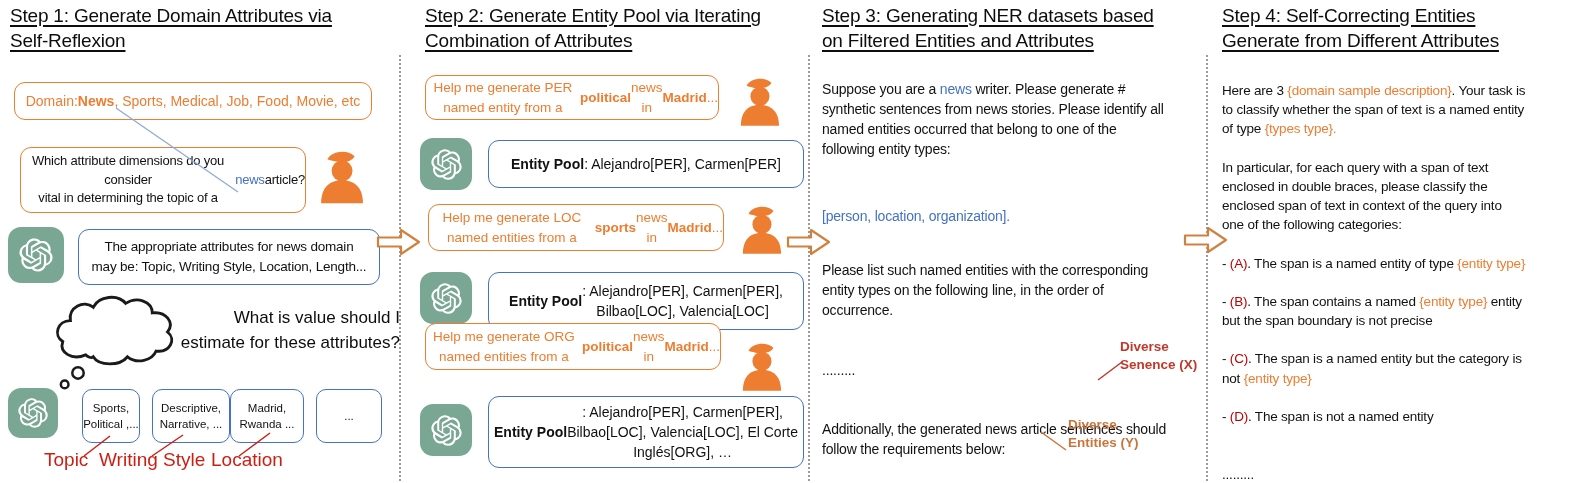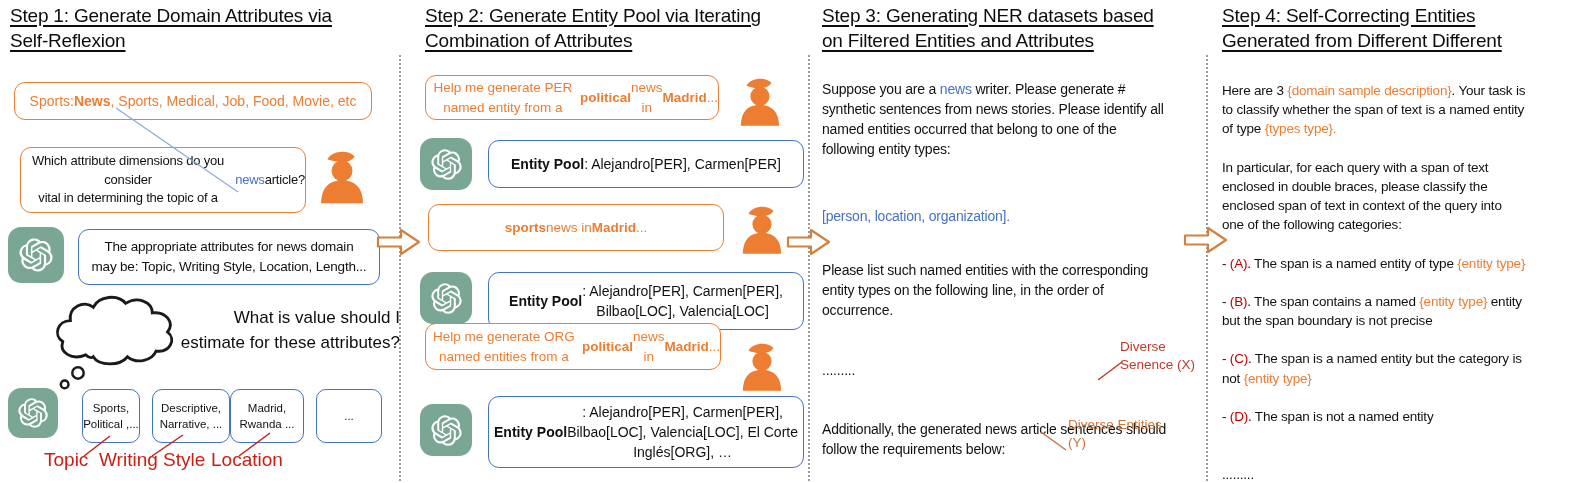--- a/index.html
+++ b/index.html
@@ -20,41 +20,41 @@
   .flow{position:absolute;white-space:pre-line;z-index:2;}
   .flow p{margin:0;}
   .s-b{font-weight:700;}
   .s-blue{color:var(--blue,#4472C4);}
   .s-orange{color:var(--orange,#ED7D31);}
   .s-red{color:var(--red-letters,#C00000);}
   .blue-text{color:var(--blue,#4472C4);}
   .red-text{color:var(--red-text,#C0392B);}
   .dorange-text{color:var(--orange-dark,#C9763D);}
   .rlabel{position:absolute;font-size:19px;color:var(--red-labels,#CC1F14);z-index:2;white-space:nowrap;}
-  .annot{position:absolute;font-size:13.5px;line-height:1.3;z-index:2;}
+  .annot{position:absolute;font-size:13.5px;line-height:1.3;z-index:2;font-weight:bold;}
   #overlay{position:absolute;left:0;top:0;z-index:4;pointer-events:none;}
   .attrbox{position:absolute;border:1.4px solid var(--blue,#4472C4);border-radius:10px;background:#fff;
            display:flex;align-items:center;justify-content:center;text-align:center;
            font-size:11.5px;line-height:1.4;z-index:2;color:#111;}
   .thought{position:absolute;font-size:17px;line-height:1.45;white-space:pre-line;z-index:2;color:#0d0d0d;text-align:right;}
 </style>
 </head>
 <body>
 
 <div id="canvas">
 
   <div class="divider" style="left:399px"></div>
   <div class="divider" style="left:808px"></div>
   <div class="divider" style="left:1206px"></div>
 
   <div>
     <div class="ctitle" style="left:10px;width:380px">Step 1: Generate Domain Attributes via
 Self-Reflexion</div>
 
-    <div class="obox" style="left:14px;top:82px;width:356px;height:36px;font-size:14px"><span>Sports: </span><span class="s-b">News</span><span>, Sports, Medical, Job, Food, Movie, etc</span></div>
+    <div class="obox" style="left:14px;top:82px;width:356px;height:36px;font-size:14px"><span>Domain: </span><span class="s-b">News</span><span>, Sports, Medical, Job, Food, Movie, etc</span></div>
 
     <div class="obox" style="left:20px;top:147px;width:284px;height:64px;font-size:13px;color:#111;letter-spacing:-0.2px"><span>Which attribute dimensions do you consider
 vital in determining the topic of a </span><span class="s-blue">news</span><span> article?</span></div>
 
     <svg class="person" style="left:318px;top:147px" width="46" height="58" viewBox="0 0 44 52">
       <path d="M9 10 C13 2 28 0 35 7 C33 12 24 14 16 12 C13 11 10 11 9 10 Z" fill="#ED7D31"></path>
       <circle cx="23" cy="21" r="10" fill="#ED7D31"></circle>
       <path d="M3 52 C3 36 12 30 23 30 C34 30 43 36 43 52 Z" fill="#ED7D31"></path>
     </svg>
 
@@ -103,21 +103,22 @@
       <circle cx="23" cy="21" r="10" fill="#ED7D31"></circle>
       <path d="M3 52 C3 36 12 30 23 30 C34 30 43 36 43 52 Z" fill="#ED7D31"></path>
     </svg>
     <div class="gpt" style="left:420px;top:138px;width:52px;height:52px">
       <svg width="33" height="33" viewBox="-1 -1 26 26">
           <path fill="#fff" d="M22.2819 9.8211a5.9847 5.9847 0 0 0-.5157-4.9108 6.0462 6.0462 0 0 0-6.5098-2.9A6.0651 6.0651 0 0 0 4.9807 4.1818a5.9847 5.9847 0 0 0-3.9977 2.9 6.0462 6.0462 0 0 0 .7427 7.0966 5.98 5.98 0 0 0 .511 4.9107 6.051 6.051 0 0 0 6.5146 2.9001A5.9847 5.9847 0 0 0 13.2599 24a6.0557 6.0557 0 0 0 5.7718-4.2058 5.9894 5.9894 0 0 0 3.9977-2.9001 6.0557 6.0557 0 0 0-.7475-7.073zM13.2599 22.4305a4.4755 4.4755 0 0 1-2.8764-1.0408l.1419-.0804 4.7783-2.7582a.7948.7948 0 0 0 .3927-.6813v-6.7369l2.02 1.1686a.071.071 0 0 1 .038.0615v5.5826a4.504 4.504 0 0 1-4.4945 4.4849zm-9.6607-4.1254a4.4708 4.4708 0 0 1-.5346-3.0137l.142.0852 4.783 2.7582a.7712.7712 0 0 0 .7806 0l5.8428-3.3685v2.3324a.0804.0804 0 0 1-.0332.0615l-4.8303 2.7865a4.4992 4.4992 0 0 1-6.1503-1.6416zM2.3408 7.8956a4.485 4.485 0 0 1 2.3655-1.9728V11.6a.7664.7664 0 0 0 .3879.6765l5.8144 3.3543-2.0201 1.1685a.0757.0757 0 0 1-.071 0L4.0872 13.843a4.504 4.504 0 0 1-1.7464-5.9474zm16.5963 3.8558l-5.8334-3.3874L15.1192 7.2a.0757.0757 0 0 1 .071 0l4.8303 2.7913a4.4944 4.4944 0 0 1-.6765 8.1042v-5.6772a.79.79 0 0 0-.4069-.6669zm2.0107-3.0231l-.142-.0852-4.7735-2.7818a.7759.7759 0 0 0-.7854 0L9.409 9.2297V6.8974a.0662.0662 0 0 1 .0284-.0615l4.8303-2.7866a4.4992 4.4992 0 0 1 6.6802 4.66zM8.3065 12.863l-2.02-1.1638a.0804.0804 0 0 1-.038-.0567V6.0742a4.4992 4.4992 0 0 1 7.3757-3.4537l-.142.0805L8.704 5.459a.7948.7948 0 0 0-.3927.6813zm1.0976-2.3654l2.602-1.4998 2.6069 1.4998v2.9994l-2.5974 1.4997-2.6067-1.4997z"></path>
         </svg>
     </div>
     <div class="bbox" style="left:488px;top:140px;width:314px;height:46px;font-size:14px"><span class="s-b">Entity Pool</span><span>: Alejandro[PER], Carmen[PER]</span></div>
 
-    <div class="obox" style="left:428px;top:204px;width:294px;height:45px;font-size:13.5px"><span class="s-b">sports</span><span> news in </span><span class="s-b">Madrid</span><span>...</span></div>
+    <div class="obox" style="left:428px;top:204px;width:294px;height:45px;font-size:13.5px"><span>Help me generate LOC named entities from a
+</span><span class="s-b">sports</span><span> news in </span><span class="s-b">Madrid</span><span>...</span></div>
     <svg class="person" style="left:740px;top:204px" width="42" height="50" viewBox="0 0 44 52">
       <path d="M9 10 C13 2 28 0 35 7 C33 12 24 14 16 12 C13 11 10 11 9 10 Z" fill="#ED7D31"></path>
       <circle cx="23" cy="21" r="10" fill="#ED7D31"></circle>
       <path d="M3 52 C3 36 12 30 23 30 C34 30 43 36 43 52 Z" fill="#ED7D31"></path>
     </svg>
     <div class="gpt" style="left:420px;top:272px;width:52px;height:52px">
       <svg width="33" height="33" viewBox="-1 -1 26 26">
           <path fill="#fff" d="M22.2819 9.8211a5.9847 5.9847 0 0 0-.5157-4.9108 6.0462 6.0462 0 0 0-6.5098-2.9A6.0651 6.0651 0 0 0 4.9807 4.1818a5.9847 5.9847 0 0 0-3.9977 2.9 6.0462 6.0462 0 0 0 .7427 7.0966 5.98 5.98 0 0 0 .511 4.9107 6.051 6.051 0 0 0 6.5146 2.9001A5.9847 5.9847 0 0 0 13.2599 24a6.0557 6.0557 0 0 0 5.7718-4.2058 5.9894 5.9894 0 0 0 3.9977-2.9001 6.0557 6.0557 0 0 0-.7475-7.073zM13.2599 22.4305a4.4755 4.4755 0 0 1-2.8764-1.0408l.1419-.0804 4.7783-2.7582a.7948.7948 0 0 0 .3927-.6813v-6.7369l2.02 1.1686a.071.071 0 0 1 .038.0615v5.5826a4.504 4.504 0 0 1-4.4945 4.4849zm-9.6607-4.1254a4.4708 4.4708 0 0 1-.5346-3.0137l.142.0852 4.783 2.7582a.7712.7712 0 0 0 .7806 0l5.8428-3.3685v2.3324a.0804.0804 0 0 1-.0332.0615l-4.8303 2.7865a4.4992 4.4992 0 0 1-6.1503-1.6416zM2.3408 7.8956a4.485 4.485 0 0 1 2.3655-1.9728V11.6a.7664.7664 0 0 0 .3879.6765l5.8144 3.3543-2.0201 1.1685a.0757.0757 0 0 1-.071 0L4.0872 13.843a4.504 4.504 0 0 1-1.7464-5.9474zm16.5963 3.8558l-5.8334-3.3874L15.1192 7.2a.0757.0757 0 0 1 .071 0l4.8303 2.7913a4.4944 4.4944 0 0 1-.6765 8.1042v-5.6772a.79.79 0 0 0-.4069-.6669zm2.0107-3.0231l-.142-.0852-4.7735-2.7818a.7759.7759 0 0 0-.7854 0L9.409 9.2297V6.8974a.0662.0662 0 0 1 .0284-.0615l4.8303-2.7866a4.4992 4.4992 0 0 1 6.6802 4.66zM8.3065 12.863l-2.02-1.1638a.0804.0804 0 0 1-.038-.0567V6.0742a4.4992 4.4992 0 0 1 7.3757-3.4537l-.142.0805L8.704 5.459a.7948.7948 0 0 0-.3927.6813zm1.0976-2.3654l2.602-1.4998 2.6069 1.4998v2.9994l-2.5974 1.4997-2.6067-1.4997z"></path>
         </svg>
     </div>
@@ -161,21 +162,21 @@
       
       
     </div>
 
     <div class="annot red-text" style="left:1120px;top:338px;width:80px">Diverse Senence (X)</div>
     <div class="annot dorange-text" style="left:1068px;top:416px;width:95px">Diverse Entities (Y)</div>
   </div>
 
   <div>
     <div class="ctitle" style="left:1222px;width:348px">Step 4: Self-Correcting Entities
-Generated from Different Different</div>
+Generate from Different Attributes</div>
 
     <div class="flow" style="left:1222px;top:62px;width:348px;font-size:13.5px;letter-spacing:-0.2px;line-height:1.42">
       <p><span>Here are 3 </span><span class="s-orange">{domain sample description}</span><span>. Your task is
 to classify whether the span of text is a named entity
 of type </span><span class="s-orange">{types type}.</span></p>
       <p>In particular, for each query with a span of text
 enclosed in double braces, please classify the
 enclosed span of text in context of the query into
 one of the following categories:</p>
       <p style="margin-top:0"><span>- </span><span class="s-red">(A)</span><span>. The span is a named entity of type </span><span class="s-orange">{entity type}</span></p>

